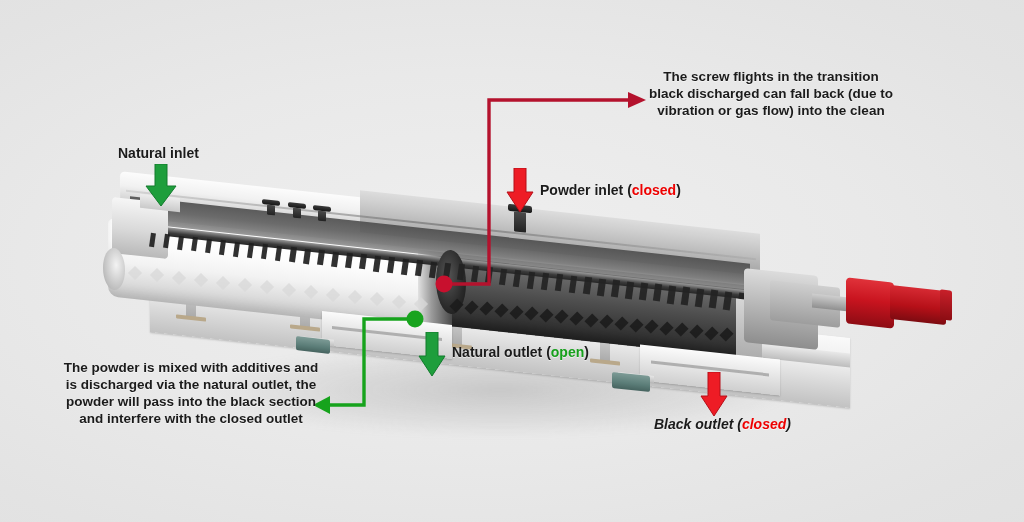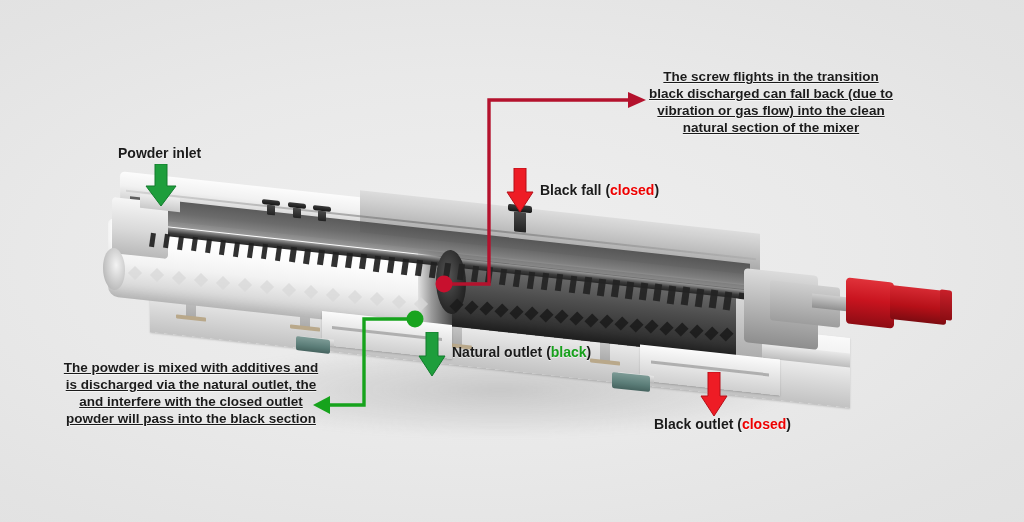--- a/index.html
+++ b/index.html
@@ -187,21 +187,20 @@
     position:absolute;transform:skewY(6.2deg);
     background:linear-gradient(180deg,#7d9b96,#5b7d78 60%,#46635f);
     border-radius:2px;
   }
   .valve-rod{position:absolute;transform:skewY(6.2deg);background:linear-gradient(180deg,#e6e6e6,#bdbdbd);}
   .txtblock{
     position:absolute;
     font-weight:bold;font-size:13.5px;line-height:17px;
     color:#1b1b1b;text-align:center;
     text-shadow:0 1px 0 rgba(255,255,255,.55);
-    text-decoration:underline;
   }
   .lbl{
     position:absolute;font-weight:bold;font-size:14px;color:#1b1b1b;white-space:nowrap;
     text-shadow:0 1px 0 rgba(255,255,255,.55);
   }
   .red-word{color:#ee0000;}
   .green-word{color:#17a01c;}
 
   .arrow{position:absolute;}
   .leader{position:absolute;}
@@ -365,52 +364,51 @@
   <svg class="leader" style="left:0;top:0;width:1024px;height:522px;overflow:visible;">
     <polyline points="411,319 364,319 364,405 330,405" fill="none" stroke="#16a31c" stroke-width="3.4"></polyline>
     <polygon points="330,396 313,405 330,414" fill="#16a31c"></polygon>
     <circle cx="415" cy="319" r="8.5" fill="#18a41e"></circle>
   </svg>
 
   <div class="txtblock" style="left:648px;top:68px;width:246px;">
     <div>The screw flights in the transition</div>
     <div>black discharged can fall back (due to</div>
     <div>vibration or gas flow) into the clean</div>
-    <div>natural section of the mixer</div>
   </div>
 
   <div class="txtblock" style="left:58px;top:359px;width:266px;">
     <div>The powder is mixed with additives and</div>
     <div>is discharged via the natural outlet, the</div>
+    <div>powder will pass into the black section</div>
     <div>and interfere with the closed outlet</div>
-    <div>powder will pass into the black section</div>
-  </div>
-
-  <div class="lbl" style="left:118px;top:145px;">Powder inlet</div>
+  </div>
+
+  <div class="lbl" style="left:118px;top:145px;">Natural inlet</div>
   <svg class="arrow" style="left:144px;top:164px;width:34px;height:44px;">
     <polygon points="11,0 23,0 23,22 32,22 17,42 2,22 11,22" fill="#1e9e3c" stroke="#127a2c" stroke-width="1"></polygon>
   </svg>
 
   <svg class="arrow" style="left:506px;top:168px;width:28px;height:46px;">
     <polygon points="8,0 20,0 20,24 27,24 14,44 1,24 8,24" fill="#ee1c25" stroke="#b50f18" stroke-width="1"></polygon>
   </svg>
   <div class="lbl" style="left:540px;top:182px;">
-    <span>Black fall</span>
+    <span>Powder inlet</span>
     <span>(<span class="red-word">closed</span>)</span>
   </div>
 
   <svg class="arrow" style="left:418px;top:332px;width:28px;height:46px;">
     <polygon points="8,0 20,0 20,24 27,24 14,44 1,24 8,24" fill="#1e9e3c" stroke="#127a2c" stroke-width="1"></polygon>
   </svg>
   <div class="lbl" style="left:452px;top:344px;">
     <span>Natural outlet</span>
-    <span>(<span class="green-word">black</span>)</span>
+    <span>(<span class="green-word">open</span>)</span>
   </div>
 
   <svg class="arrow" style="left:700px;top:372px;width:28px;height:46px;">
     <polygon points="8,0 20,0 20,24 27,24 14,44 1,24 8,24" fill="#ee1c25" stroke="#b50f18" stroke-width="1"></polygon>
   </svg>
-  <div class="lbl" style="left:654px;top:416px;">
+  <div class="lbl" style="left:654px;top:416px;font-style:italic;">
     <span>Black outlet</span>
     <span>(<span class="red-word">closed</span>)</span>
   </div>
 
 </div>
 
 </body></html>

